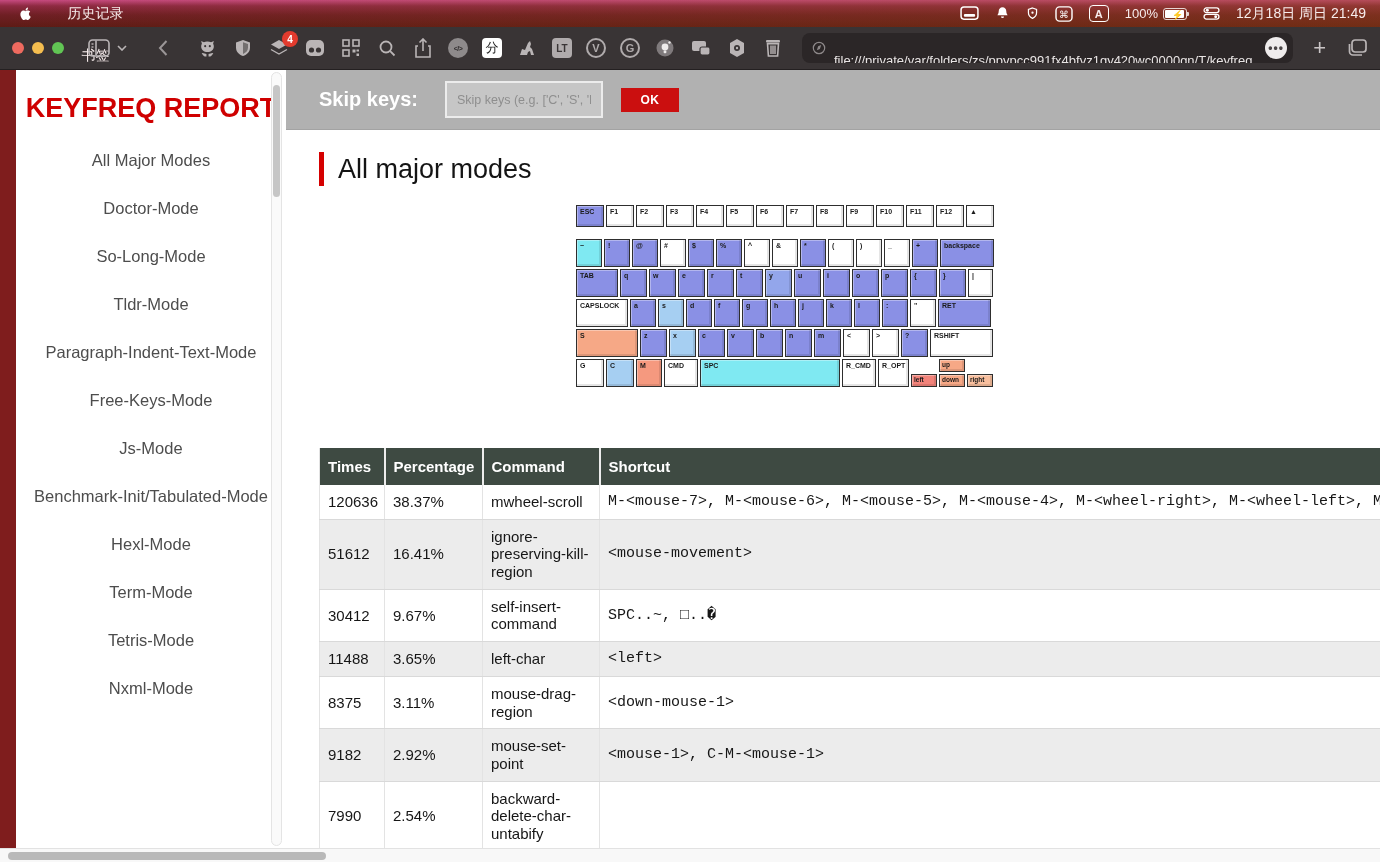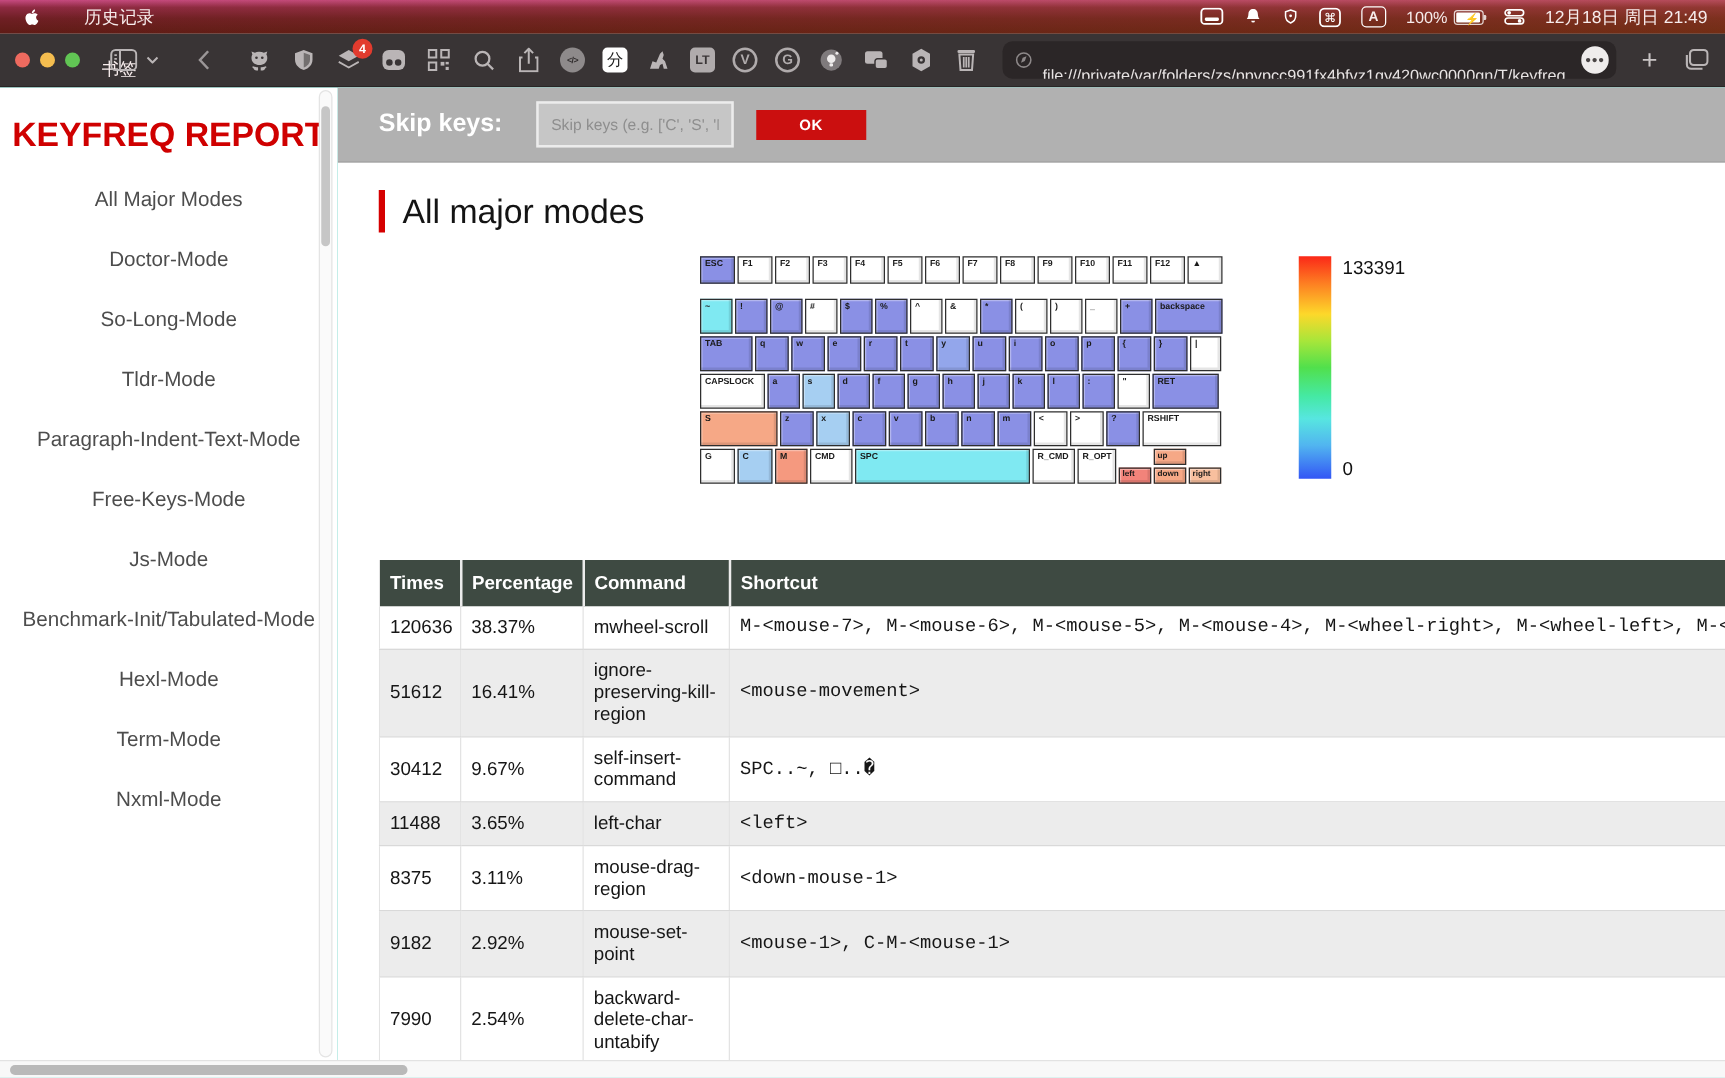--- a/index.html
+++ b/index.html
@@ -51,40 +51,40 @@
   .url-field{
     flex:1; max-width:505px; height:30px; margin-left:4px; background:#2b2627; border-radius:8px;
     display:flex; align-items:center; padding:0 6px 0 10px; gap:8px; overflow:hidden;
   }
   .url-text{ color:#e8e4e4; font-size:13px; white-space:nowrap; overflow:hidden; flex:1;margin-top:25px; }
   .ellipsis-btn{ width:22px; height:22px; border-radius:50%; background:#efecec; color:#4a4546;
     display:flex; align-items:center; justify-content:center; font-size:12px; font-weight:bold; letter-spacing:1px; flex:none; }
   .plus-btn{ font-size:22px; color:#c9c4c5; font-weight:300; padding:0 6px; }
 
   
-  .content{ display:flex; height:792px; background:#14b8a6; }
+  .content{ display:flex; height:792px; background:#7f1d1d;padding-left:16px; }
   .sidebar{ position:relative; width:270px; flex:none; background:#fff; }
   .sidebar-title{ margin-top:23px; text-align:center; font-size:27px; font-weight:bold; color:#cf0000; letter-spacing:0; white-space:nowrap; }
   .sidebar-list{ margin-top:12px; }
   .side-item{ height:48px; display:flex; align-items:center; justify-content:center;
     color:#4d4d4d; font-size:16.5px; cursor:pointer; }
   .sb-track{ position:absolute; top:2px; bottom:16px; right:4px; width:11px;
     background:#fafafa; border:1px solid #e4e4e4; border-radius:6px; }
   .sb-thumb{ position:absolute; top:12px; left:1px; width:7px; height:112px; background:#c6c6c6; border-radius:4px; }
 
   .main{ flex:1; display:flex; flex-direction:column; overflow:hidden; background:#fff; }
 
   
   .filter-bar{ height:60px; flex:none; background:#b1b1b1; border-bottom:1px solid #a3a3a3;
     display:flex; align-items:center; padding-left:33px; }
   .filter-label{ color:#fff; font-weight:bold; font-size:20px; }
   .skip-input{ margin-left:27px; width:158px; height:37px; background:#c6c6c6; border:2px solid #ececec;
     font-size:12.5px; color:#444; padding:0 10px; outline:none; }
   .skip-input::placeholder{ color:#8e8e8e; }
-  .ok-btn{ margin-left:18px; width:88px; height:24px; background:#cb0f0f; color:#fff; border:none;
+  .ok-btn{ margin-left:18px; width:58px; height:24px; background:#cb0f0f; color:#fff; border:none;
     font-weight:bold; font-size:12px; letter-spacing:.5px; cursor:pointer; }
 
   
   .page-body{ flex:1; overflow:hidden; padding:22px 0 0 33px; position:relative; }
   .heading-row{ display:flex; align-items:center; gap:14px; }
   .heading-bar{ width:5px; height:34px; background:#d50000; }
   .page-heading{ font-size:27px; font-weight:normal; color:#141414; }
 
   
   .viz-row{ display:flex; margin-top:19px; margin-left:257px; align-items:flex-start; }
@@ -338,20 +338,21 @@
           <div class="side-item">All Major Modes</div>
           <div class="side-item">Doctor-Mode</div>
           <div class="side-item">So-Long-Mode</div>
           <div class="side-item">Tldr-Mode</div>
           <div class="side-item">Paragraph-Indent-Text-Mode</div>
           <div class="side-item">Free-Keys-Mode</div>
           <div class="side-item">Js-Mode</div>
           <div class="side-item">Benchmark-Init/Tabulated-Mode</div>
           <div class="side-item">Hexl-Mode</div>
           <div class="side-item">Term-Mode</div>
+          <div class="side-item">Tetris-Mode</div>
           <div class="side-item">Nxml-Mode</div>
         </div>
       <div class="sb-track">
           <div class="sb-thumb"></div>
         </div>
     </div>
 
     <div class="main">
       <div class="filter-bar">
         <span class="filter-label">Skip keys:</span>
@@ -461,27 +462,20 @@
                     <div class="key half" style="background: rgb(246, 168, 134);">up</div>
                     <div class="key half" style="background: rgb(246, 168, 134);">down</div>
                   </div>
                   <div class="kb-col">
                     <div class="key half ghost"></div>
                     <div class="key half" style="background: rgb(248, 191, 158);">right</div>
                   </div>
                 </div>
               </div>
             </div>
-          <div class="legend">
-            <div class="legend-bar"></div>
-            <div class="legend-labels">
-              <span>133391</span>
-              <span>0</span>
-            </div>
-          </div>
         </div>
 
         <div class="table-wrap">
           <table class="freq">
             <colgroup>
                 <col style="width:65px">
                 <col style="width:98px">
                 <col style="width:117px">
                 <col style="width:1080px">
               </colgroup>

